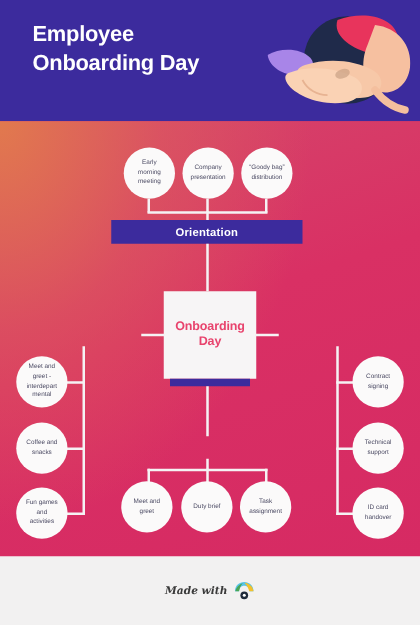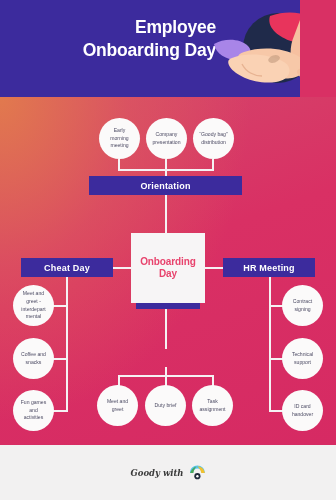--- a/index.html
+++ b/index.html
@@ -17,24 +17,23 @@
     width: 336px;
     height: 500px;
     background: #d93064;
     overflow: hidden;
   }
 
   
   .header {
     position: absolute;
     left: 0; top: 0;
-    width: 300px; height: 97px;
+    width: 336px; height: 97px;
     background: #3c2b9d;
     overflow: hidden;
-    text-align: right;
   }
   .header-title {
     position: absolute;
     left: 26px; top: 16px;
     width: 190px;
     color: #ffffff;
     font-size: 17.5px;
     font-weight: bold;
     line-height: 1.33;
     letter-spacing: -0.2px;
@@ -203,23 +202,20 @@
       <div class="center-label">
         <span>Onboarding</span>
         <span>Day</span>
       </div>
     </div>
     <div class="center-foot" style="top:206px;"></div>
 
     <div class="ln-h" style="left:113px; top:170px; width:19px;"></div>
     <div class="ln-h" style="left:204px; top:170px; width:19px;"></div>
 
-    <div class="bar" style="left:21px; top:161px; width:92px; height:19px;">
-      <span>Cheat Day</span>
-    </div>
 
     <div class="ln-v" style="left:66px; top:180px; height:135px;"></div>
     <div class="ln-h" style="left:52px; top:208px; width:15px;"></div>
     <div class="ln-h" style="left:52px; top:261px; width:15px;"></div>
     <div class="ln-h" style="left:52px; top:313px; width:15px;"></div>
 
     <div class="circle" style="left:13px; top:188px; width:41px; height:41px;">
       <div>
         <span>Meet and</span>
         <span>greet -</span>
@@ -236,23 +232,20 @@
     </div>
 
     <div class="circle" style="left:13px; top:293px; width:41px; height:41px;">
       <div>
         <span>Fun games</span>
         <span>and</span>
         <span>activities</span>
       </div>
     </div>
 
-    <div class="bar" style="left:223px; top:161px; width:92px; height:19px;">
-      <span>HR Meeting</span>
-    </div>
 
     <div class="ln-v" style="left:269px; top:180px; height:135px;"></div>
     <div class="ln-h" style="left:269px; top:208px; width:15px;"></div>
     <div class="ln-h" style="left:269px; top:261px; width:15px;"></div>
     <div class="ln-h" style="left:269px; top:313px; width:15px;"></div>
 
     <div class="circle" style="left:282px; top:188px; width:41px; height:41px;">
       <div>
         <span>Contract</span>
         <span>signing</span>
@@ -298,21 +291,21 @@
     <div class="circle" style="left:192px; top:288px; width:41px; height:41px;">
       <div>
         <span>Task</span>
         <span>assignment</span>
       </div>
     </div>
 
   </div>
 
   <div class="footer">
-    <span class="made-with">Goody with</span>
+    <span class="made-with">Made with</span>
     <svg width="17" height="15" viewBox="0 0 17 15">
       <path d="M1 8 C1 3.4 4.4 0.6 8.4 0.6 C12.4 0.6 15.8 3.4 15.8 8 L12.6 8 C12.6 5.3 10.8 3.6 8.4 3.6 C6 3.6 4.2 5.3 4.2 8 Z" fill="#56c4e8"></path>
       <path d="M8.6 1.2 C12.3 1.6 15.4 4.2 15.8 8 L12.3 8 C11.9 5.6 10.6 3.5 8.6 1.2 Z" fill="#f2c12e"></path>
       <path d="M1.2 8 C2 5 4 2.6 7.2 1.4 C5.6 3.6 4.6 5.7 4.3 8 Z" fill="#4aa657"></path>
       <circle cx="8.4" cy="11.2" r="3.1" fill="#1f2a3a"></circle>
       <circle cx="8.4" cy="11.2" r="1.2" fill="#ffffff"></circle>
     </svg>
   </div>
 
 </div>

